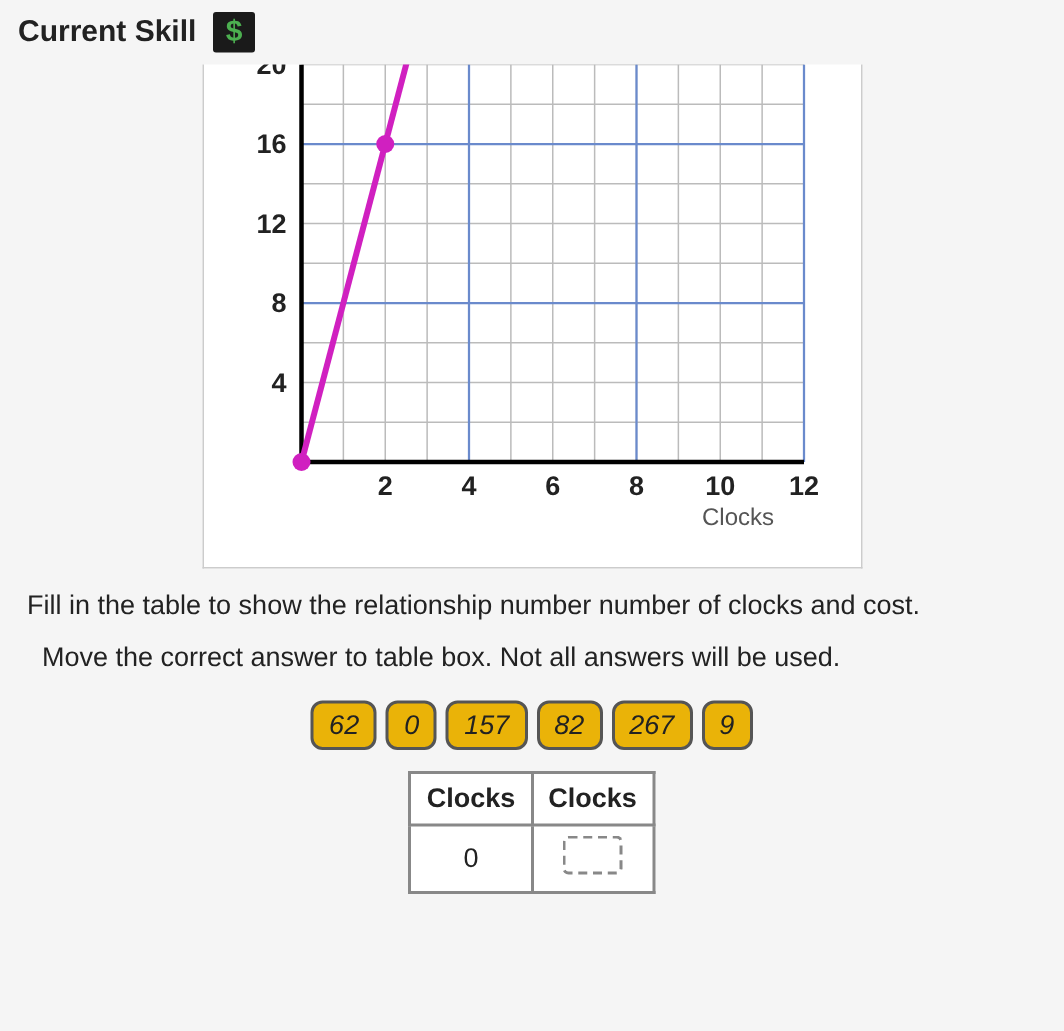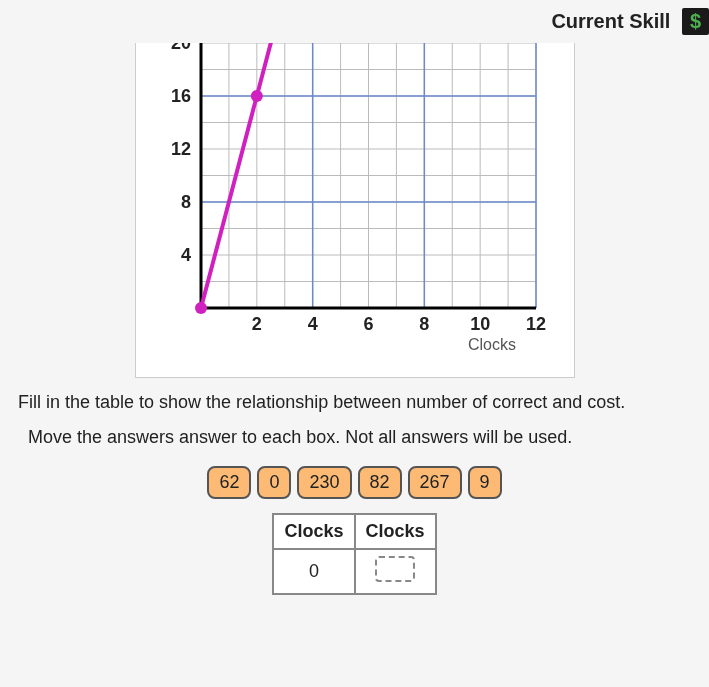--- a/index.html
+++ b/index.html
@@ -5,24 +5,25 @@
   * { margin: 0; padding: 0; box-sizing: border-box; }
   body {
     font-family: Arial, sans-serif;
     background: #f5f5f5;
     width: 709px;
     height: 687px;
     overflow: hidden;
     color: #222;
   }
   .header {
-    text-align: right;
+    text-align: left;
     padding: 8px 0;
     font-size: 20px;
     font-weight: bold;
+    margin-left: 12px;
   }
   .dollar-badge {
     display: inline-block;
     background: #1a1a1a;
     color: #4caf50;
     font-weight: bold;
     padding: 2px 8px;
     margin-left: 6px;
     font-size: 20px;
     border-radius: 2px;
@@ -48,22 +49,23 @@
     text-align: center;
     padding: 6px 0 14px 0;
   }
   .choice {
     display: inline-block;
     border: 2px solid #555;
     border-radius: 8px;
     padding: 4px 10px;
     margin: 0 3px;
     font-size: 18px;
-    background: #fdba74;
+    background: #eab308;
     cursor: grab;
+    font-style: italic;
   }
   .table-wrap {
     display: flex;
     justify-content: center;
   }
   table.answer {
     border-collapse: collapse;
     background: #fff;
   }
   table.answer th, table.answer td {
@@ -132,24 +134,24 @@
       <text x="45" y="59" text-anchor="end" font-size="18" font-weight="bold" fill="#222">16</text>
       <text x="45" y="6" text-anchor="end" font-size="18" font-weight="bold" fill="#222">20</text>
       <text x="370" y="307" text-anchor="end" font-size="16" fill="#555">Clocks</text>
       <line x1="55" y1="265" x2="138.75" y2="-53" stroke="#d020c0" stroke-width="4"></line>
       <circle cx="55" cy="265" r="6" fill="#d020c0"></circle>
       <circle cx="110.83333333333333" cy="53" r="6" fill="#d020c0"></circle>
       <rect x="0" y="-50" width="410" height="50" fill="#f5f5f5"></rect>
     </svg>
 </div>
 
-<div class="instruction">Fill in the table to show the relationship between number of correct and cost.</div>
-<div class="instruction2">Move the answers answer to each box. Not all answers will be used.</div>
+<div class="instruction">Fill in the table to show the relationship number number of clocks and cost.</div>
+<div class="instruction2">Move the correct answer to table box. Not all answers will be used.</div>
 
-<div class="choices" id="choices"><span class="choice">62</span><span class="choice">0</span><span class="choice">230</span><span class="choice">82</span><span class="choice">267</span><span class="choice">9</span></div>
+<div class="choices" id="choices"><span class="choice">62</span><span class="choice">0</span><span class="choice">157</span><span class="choice">82</span><span class="choice">267</span><span class="choice">9</span></div>
 
 <div class="table-wrap">
   <table class="answer">
     <thead>
       <tr>
         <th>Clocks</th>
         <th>Clocks</th>
       </tr>
     </thead>
     <tbody id="table-body">

